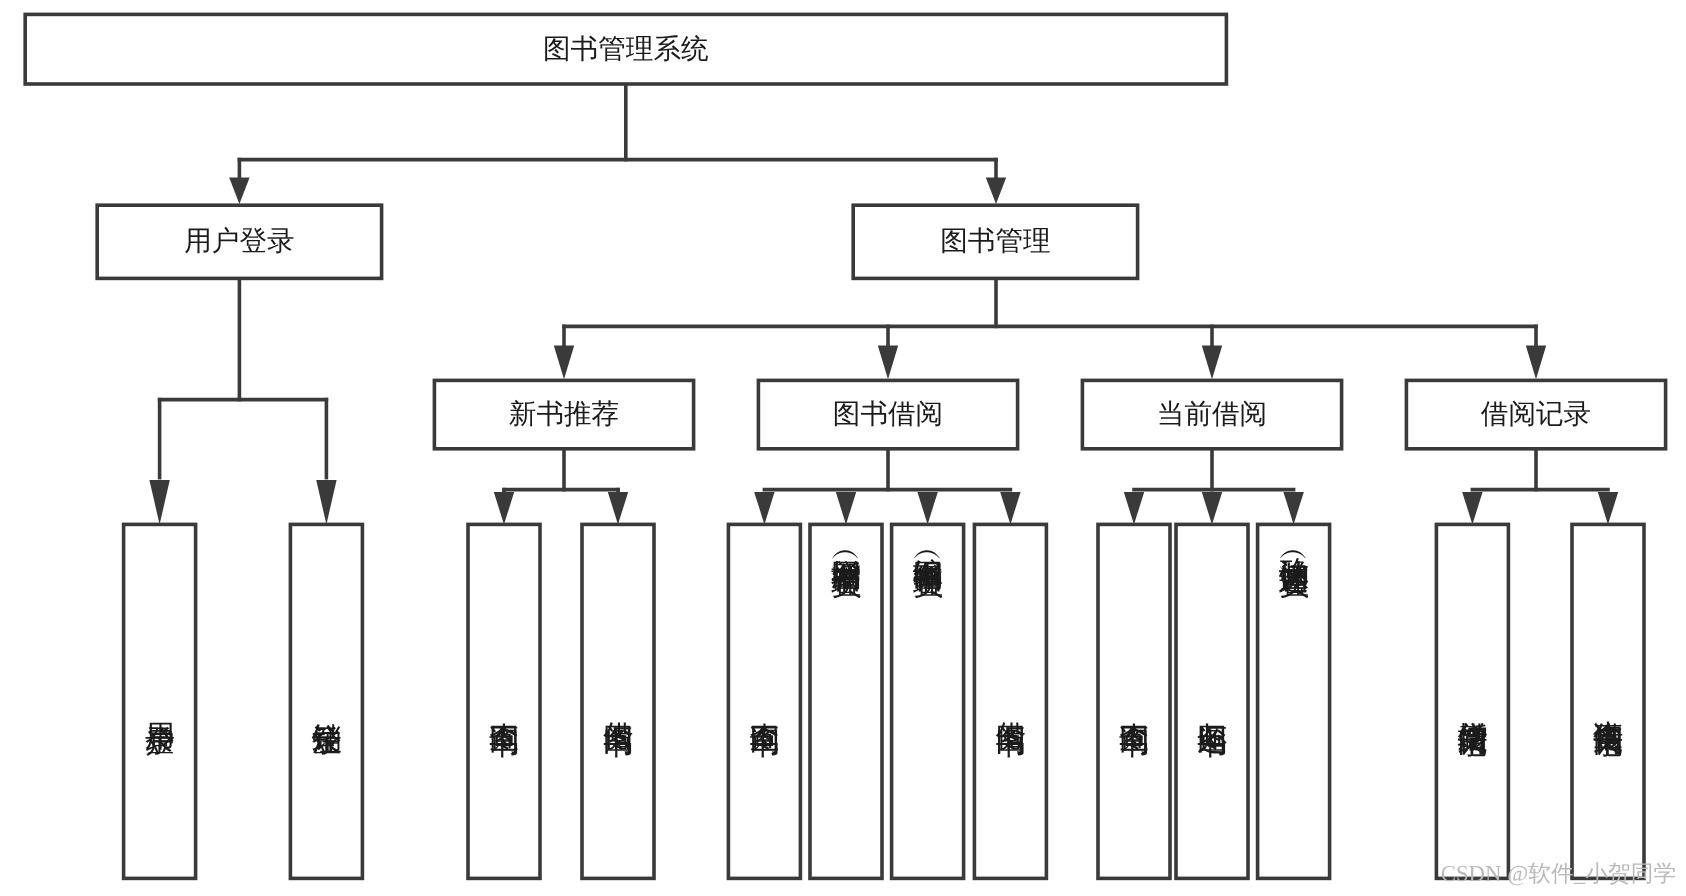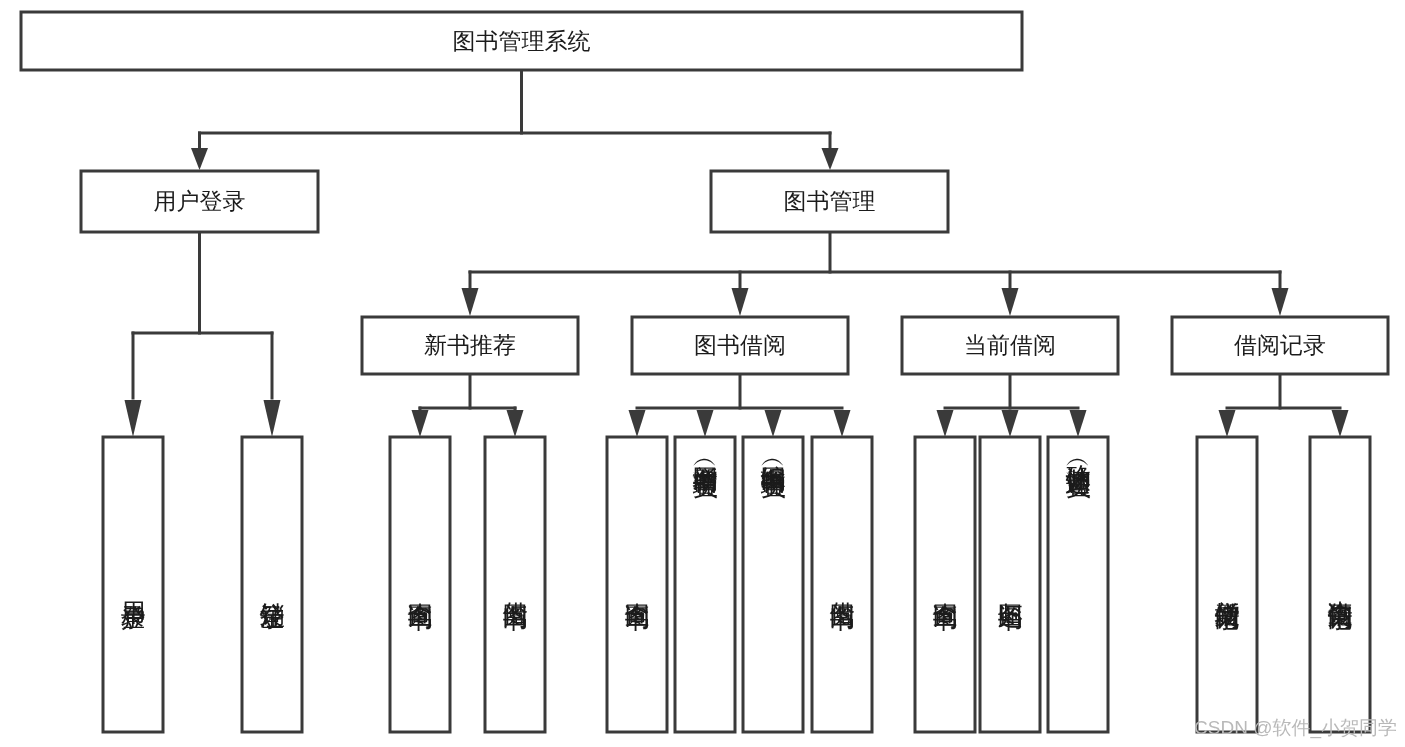--- a/index.html
+++ b/index.html
@@ -62,21 +62,21 @@
     align-items: center;
     justify-content: center;
     text-align: center;
     white-space: nowrap;
     user-select: none;
   }
   .watermark {
     position: absolute;
     right: 8px;
     bottom: 6px;
-    font-family: Liberation Sans, sans-serif;
+    font-family: Liberation Serif, serif;
     font-size: 19px;
     color: #b9b9b9;
     white-space: nowrap;
     user-select: none;
   }
 </style>
 </head>
 <body>
 
 <div id="diagram-root">

